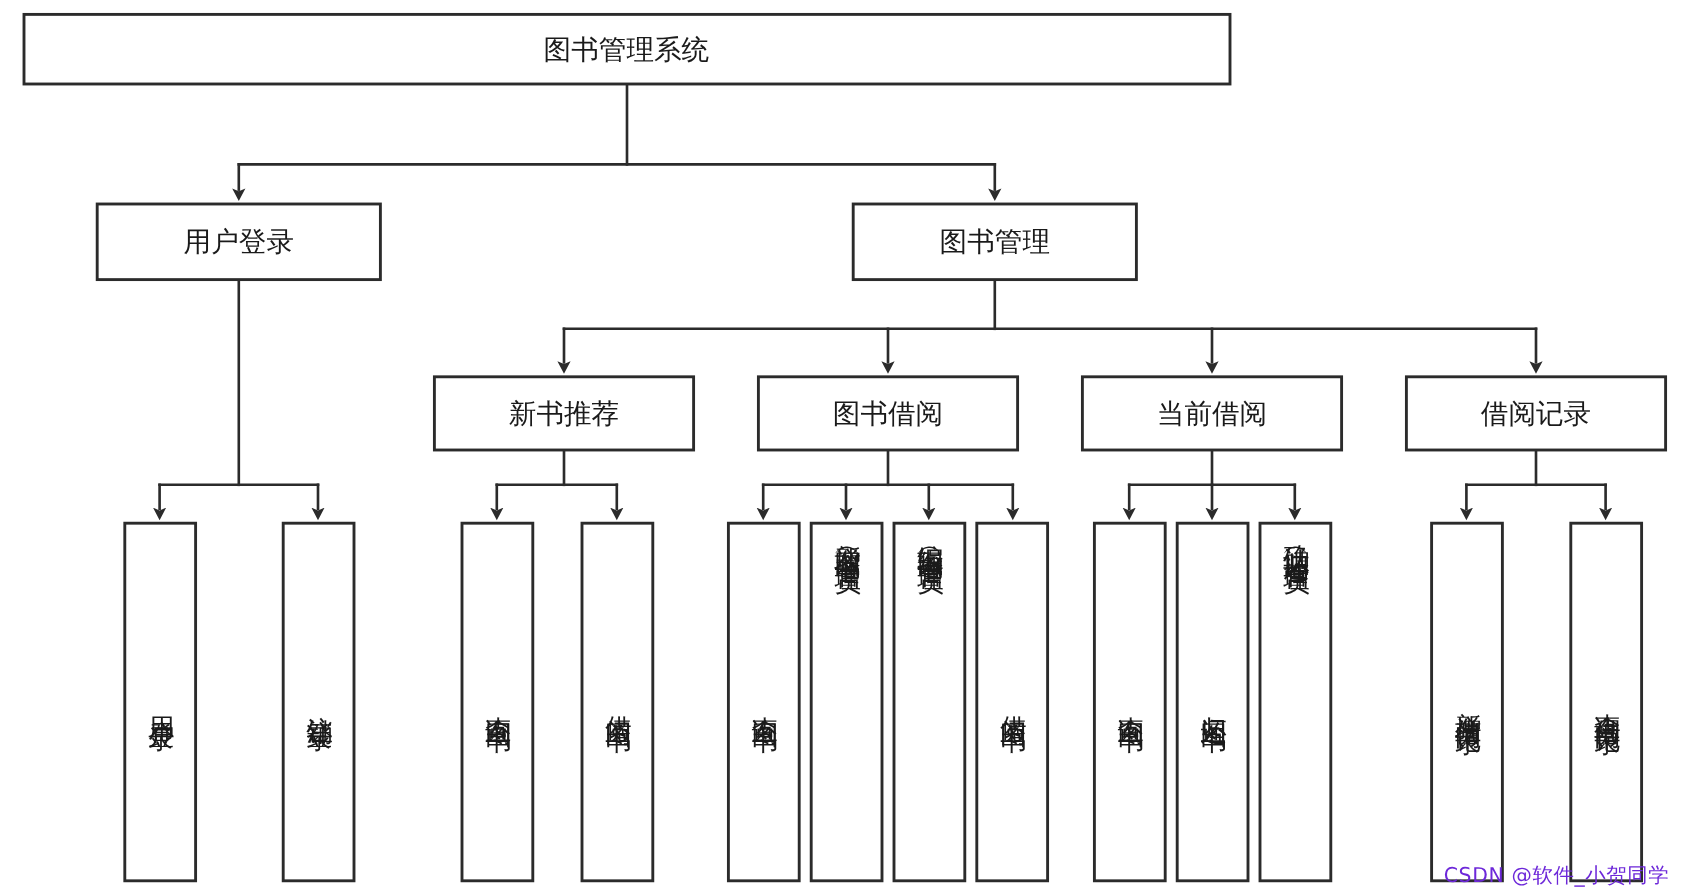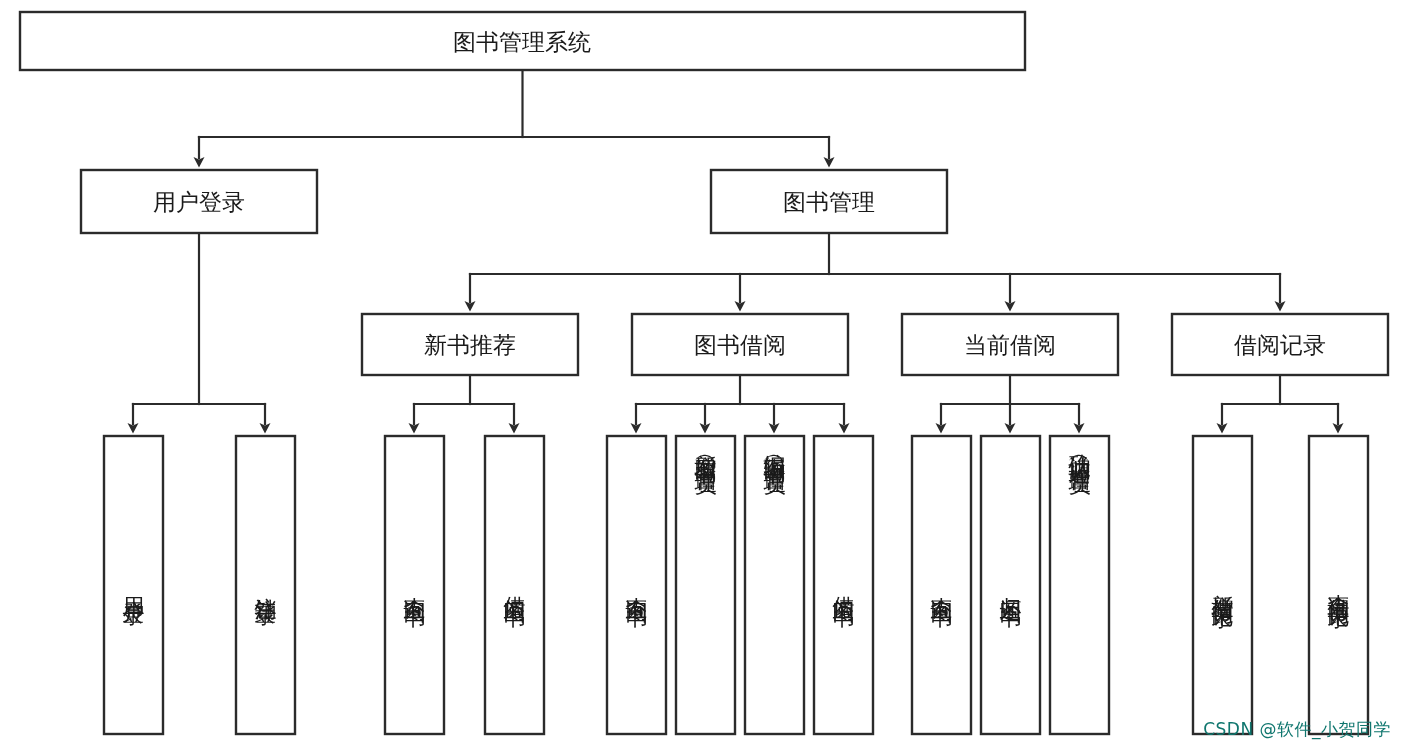--- a/index.html
+++ b/index.html
@@ -69,21 +69,21 @@
     letter-spacing: 3px;
     color: #1a1a1a;
     white-space: nowrap;
   }
   .watermark {
     position: absolute;
     right: 14px;
     bottom: 6px;
     font-family: "DejaVu Sans", "Liberation Sans", sans-serif;
     font-size: 17px;
-    color: #0f766e;
+    color: #6d28d9;
     letter-spacing: 0.5px;
     user-select: none;
   }
 </style>
 </head>
 <body>
 
 <div id="diagram-root">
 
   <svg id="flow-svg" viewBox="0 0 1405 747">

